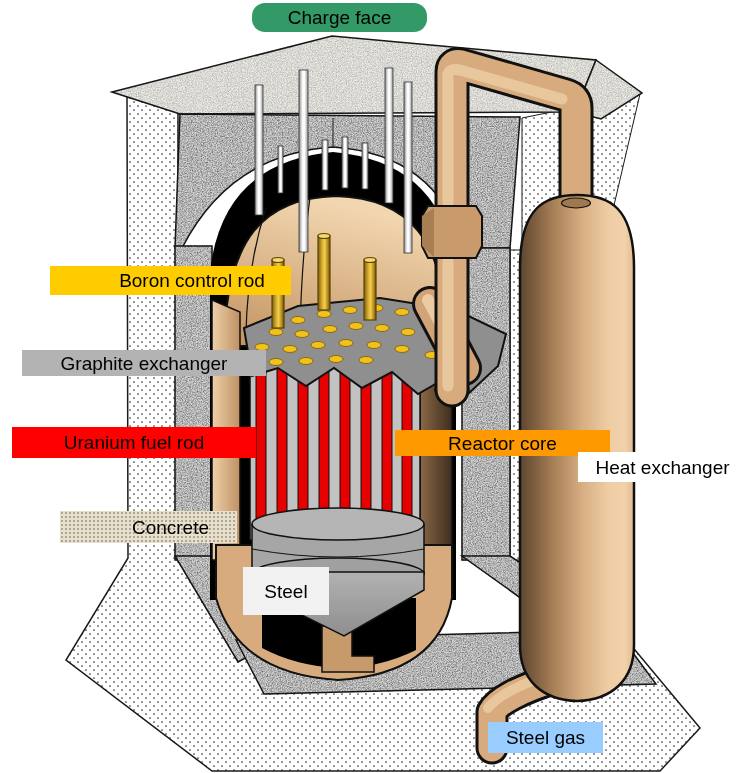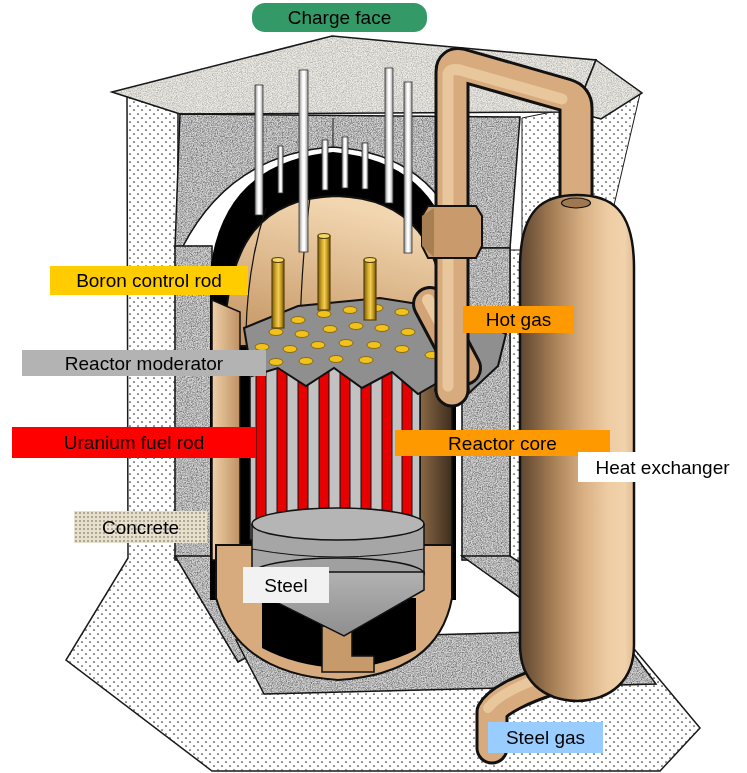--- a/index.html
+++ b/index.html
@@ -4,30 +4,30 @@
 <style>
   html,body{margin:0;padding:0;background:#ffffff;}
   body{font-family:"Liberation Sans", sans-serif;}
   #stage{position:relative;width:747px;height:773px;background:#fff;overflow:hidden;}
   #stage svg{position:absolute;left:0;top:0;}
   .label{
     position:absolute;display:flex;align-items:center;justify-content:center;
     font-size:19px;line-height:1;color:#000;white-space:nowrap;z-index:5;
   }
   .lbl-charge   {left:252px;top:3px;  width:175px;height:29px;}
-  .lbl-boron    {left:50px; top:266px;width:198px;height:29px;}
+  .lbl-boron    {left:50px; top:266px;width:198px;height:29px;padding-left:43px;}
   .lbl-hotgas   {left:463px;top:306px;width:111px;height:27px;}
   .lbl-graphite {left:22px; top:350px;width:244px;height:26px;}
   .lbl-core     {left:395px;top:430px;width:215px;height:26px;}
   .lbl-uranium  {left:12px; top:427px;width:244px;height:31px;text-align:right;}
   .lbl-heatx    {left:578px;top:452px;width:169px;height:30px;}
-  .lbl-concrete {left:74px; top:511px;width:133px;height:32px;
+  .lbl-concrete {left:60px; top:511px;width:133px;height:32px;
                  background-image:radial-gradient(circle, rgba(115,105,75,.5) .7px, transparent .95px);
-                 background-size:4px 4px;}
-  .lbl-steel    {left:243px;top:567px;width:86px; height:36px;}
+                 background-size:4px 4px;padding-left:44px;}
+  .lbl-steel    {left:243px;top:567px;width:86px; height:48px;}
   .lbl-coldgas  {left:488px;top:722px;width:115px;height:31px;}
 </style>
 </head>
 <body>
 
 <div id="stage">
 
 <svg width="747" height="773" viewBox="0 0 747 773">
   <defs>
     <pattern id="dots" width="8" height="8" patternUnits="userSpaceOnUse">
@@ -226,22 +226,21 @@
     <rect x="322" y="140" width="6" height="50" fill="url(#gRod)"></rect>
     <rect x="342" y="137" width="6" height="51" fill="url(#gRod)"></rect>
     <rect x="362" y="143" width="6" height="46" fill="url(#gRod)"></rect>
     <rect x="385" y="68" width="8" height="135" fill="url(#gRod)"></rect>
     <rect x="404" y="82" width="8" height="171" fill="url(#gRod)"></rect>
   </g>
 </svg>
 
 <div class="label lbl-charge" style="background-color: rgb(51, 153, 102); border-radius: 13px;">Charge face</div>
 <div class="label lbl-boron" style="background-color: rgb(255, 204, 0);">Boron control rod</div>
-<div class="label lbl-hotgas" style="background-color: rgb(255, 153, 0);">Hot gas</div>
-<div class="label lbl-graphite" style="background-color: rgb(179, 179, 179);">Reactor moderator</div>
+<div class="label lbl-graphite" style="background-color: rgb(179, 179, 179);">Graphite exchanger</div>
 <div class="label lbl-core" style="background-color: rgb(255, 153, 0);">Reactor core</div>
 <div class="label lbl-uranium" style="background-color: rgb(255, 0, 0);">Uranium fuel rod</div>
 <div class="label lbl-heatx" style="background-color: rgb(255, 255, 255);">Heat exchanger</div>
 <div class="label lbl-concrete" style="background-color: rgb(231, 224, 207);">Concrete</div>
 <div class="label lbl-steel" style="background-color: rgb(242, 242, 242);">Steel</div>
 <div class="label lbl-coldgas" style="background-color: rgb(153, 204, 255);">Steel gas</div>
 
 </div>
 
 </body></html>

